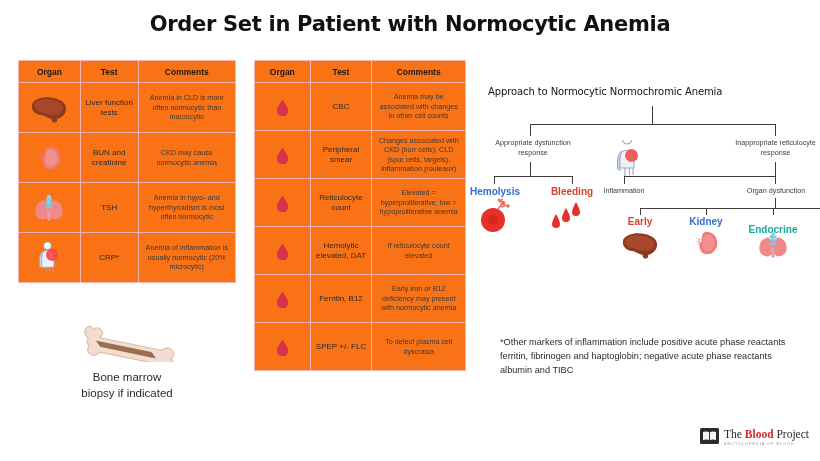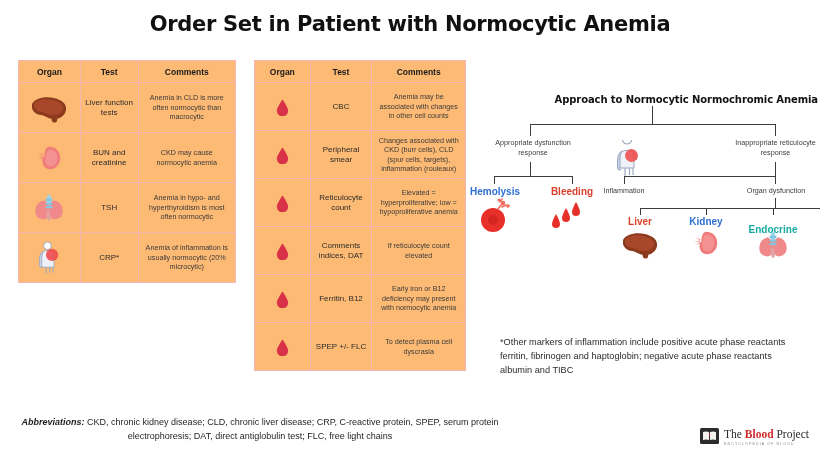--- a/index.html
+++ b/index.html
@@ -13,21 +13,21 @@
 
   
   .main-title {
     position:absolute; left:0; top:12px; width:820px;
     text-align:center;
     font-size:21px; font-weight:bold; letter-spacing:-0.3px;
     color:#111; font-family:"DejaVu Sans", sans-serif;
   }
 
   
-  .tbl { position:absolute; border-collapse:collapse; background:#fdba74; }
+  .tbl { position:absolute; border-collapse:collapse; background:#f97316; }
   .tbl td, .tbl th {
     border:1px solid #f6b6b6;
     vertical-align:middle; text-align:center;
     padding:2px 3px;
   }
   .tbl th {
     font-size:8.5px; font-weight:bold; color:#1a1a1a;
     height:22px;
   }
   .tbl td.test { font-size:8px; color:#2b2b2b; line-height:1.25; }
@@ -46,22 +46,22 @@
 
   .icon-wrap { display:flex; align-items:center; justify-content:center; height:100%; }
 
   
   #bm-block { position:absolute; left:18px; top:326px; width:218px; text-align:center; }
   #bm-caption { font-size:11.5px; color:#2b2b2b; line-height:1.35; margin-top:4px; }
 
   
   #flow { position:absolute; left:488px; top:86px; width:330px; height:190px; }
   #flow-title {
-    position:absolute; left:0; top:8px; width:330px; text-align:right;
-    font-size:10px; font-weight:bold; color:#111;
+    position:absolute; left:0; top:0; width:330px; text-align:left;
+    font-size:10px; font-weight:normal; color:#111;
     font-family:"DejaVu Sans", sans-serif; letter-spacing:-0.1px;
   }
   .flow-label { position:absolute; font-size:7.2px; color:#3c3c3c; text-align:center; line-height:1.35; }
   .flow-leaf  { position:absolute; font-size:10px; font-weight:bold; text-align:center; }
   .ln { position:absolute; background:#3d3d3d; }
   .ln.h { height:1px; }
   .ln.v { width:1px; }
 
   
   #footnote {
@@ -201,21 +201,21 @@
           <td class="cmt">Elevated = hyperproliferative; low = hypoproliferative anemia</td>
         </tr>
         <tr style="height: 48px;">
           <td class="icon">
             <div class="icon-wrap">
               <svg width="17" height="19" viewBox="0 0 24 24">
                 <path d="M12 2 C12 2 4 13 4 18 a8 8 0 0 0 16 0 C20 13 12 2 12 2 Z" fill="#d93148"></path>
               </svg>
             </div>
           </td>
-          <td class="test">Comments indices, DAT</td>
+          <td class="test">Hemolytic elevated, DAT</td>
           <td class="cmt">If reticulocyte count elevated</td>
         </tr>
         <tr style="height: 48px;">
           <td class="icon">
             <div class="icon-wrap">
               <svg width="17" height="19" viewBox="0 0 24 24">
                 <path d="M12 2 C12 2 4 13 4 18 a8 8 0 0 0 16 0 C20 13 12 2 12 2 Z" fill="#d93148"></path>
               </svg>
             </div>
           </td>
@@ -229,20 +229,30 @@
                 <path d="M12 2 C12 2 4 13 4 18 a8 8 0 0 0 16 0 C20 13 12 2 12 2 Z" fill="#d93148"></path>
               </svg>
             </div>
           </td>
           <td class="test">SPEP +/- FLC</td>
           <td class="cmt">To detect plasma cell dyscrasia</td>
         </tr>
       </tbody>
   </table>
 
+  <div id="bm-block">
+    <div id="bm-icon-slot"><svg width="104" height="36" viewBox="0 0 110 40">
+          <path d="M12 14 q-7 -8 -2 -12 q5 -4 8 2 q4 -4 8 0 q4 4 -1 9 l68 14 q8 -5 12 0 q4 5 -1 9 q5 6 -1 10 q-6 4 -10 -3 l-68 -14 q-6 6 -11 2 q-5 -4 -1 -9 q-4 -4 -1 -8 Z" fill="#f2ddd0" stroke="#d9bba8" stroke-width="1.2"></path>
+          <path d="M20 16 l62 13 q3 3 5 7 l-62 -13 q-2 -4 -5 -7 Z" fill="#8a5a3c" opacity="0.85"></path>
+        </svg></div>
+    <div id="bm-caption">
+      <div>Bone marrow</div>
+      <div>biopsy if indicated</div>
+    </div>
+  </div>
 
   <div id="flow">
     <div id="flow-title">Approach to Normocytic Normochromic Anemia</div>
 
     <div class="ln v" style="left:164px; top:20px; height:18px;"></div>
     <div class="ln h" style="left:42px; top:38px; width:245px;"></div>
     <div class="ln v" style="left:42px; top:38px; height:12px;"></div>
     <div class="ln v" style="left:287px; top:38px; height:12px;"></div>
 
     <div class="flow-label" style="left:0px; top:52px; width:90px;">
@@ -279,21 +289,21 @@
       </svg>
     </div>
 
     <div class="ln v" style="left:287px; top:112px; height:10px;"></div>
     <div class="ln h" style="left:152px; top:122px; width:200px;"></div>
     <div class="ln v" style="left:152px; top:122px; height:7px;"></div>
     <div class="ln v" style="left:218px; top:122px; height:7px;"></div>
     <div class="ln v" style="left:285px; top:122px; height:7px;"></div>
 
     <div id="flow-organs" style="position:absolute; left:0; top:130px; width:400px; height:58px;">
-        <div class="flow-leaf" style="left: 118px; top: 0px; width: 68px; color: rgb(224, 64, 42);">Liver</div>
+        <div class="flow-leaf" style="left: 118px; top: 0px; width: 68px; color: rgb(224, 64, 42);">Early</div>
         <div style="position: absolute; left: 129px; top: 12px;"><svg width="46" height="32" viewBox="0 0 40 32">
             <path d="M3 12 C6 6 16 4 25 6 C33 8 38 12 37 18 C36 24 30 28 23 27 C18 26 15 23 12 23 C8 23 4 20 3 16 Z" fill="#8c3a1e"></path>
             <path d="M5 12 C8 8 16 6 24 8 C31 10 35 13 34 17 C33 21 28 24 22 23 C17 22 15 20 12 20 C9 20 6 17 5 14 Z" fill="#a8472a"></path>
             <path d="M25 22 C27 23 29 26 28 29 C27 31 24 31 23 29 C22 27 23 23 25 22 Z" fill="#8c3a1e"></path>
           </svg></div>
         <div class="flow-leaf" style="left: 184px; top: 0px; width: 68px; color: rgb(47, 111, 208);">Kidney</div>
         <div style="position: absolute; left: 199px; top: 12px;"><svg width="38" height="30" viewBox="0 0 40 32">
             <path d="M20 4 C28 4 32 10 32 16 C32 23 27 28 21 28 C16 28 13 24 13 19 C13 15 14 12 14 12 L8 10 L14 13 L7 15 L14 14 L9 18 L15 15 C15 15 15 4 20 4 Z" fill="#ef7b7b"></path>
             <path d="M21 7 C26 7 29 11 29 16 C29 21 26 25 21 25 C18 25 16 22 16 19 C16 14 17 7 21 7 Z" fill="#f59a9a" opacity="0.7"></path>
           </svg></div>
@@ -318,23 +328,20 @@
         </svg></div>
       <div style="position: absolute; left: 60px; top: 112px;"><svg width="40" height="36" viewBox="0 0 40 36">
           <path d="M8 16 C8 16 4 23 4 26 a4 4 0 0 0 8 0 C12 23 8 16 8 16 Z" fill="#e8302a"></path>
           <path d="M18 10 C18 10 14 17 14 20 a4 4 0 0 0 8 0 C22 17 18 10 18 10 Z" fill="#e8302a"></path>
           <path d="M28 4 C28 4 24 11 24 14 a4 4 0 0 0 8 0 C32 11 28 4 28 4 Z" fill="#e8302a"></path>
         </svg></div>
     </div>
 
   <div id="footnote">*Other markers of inflammation include positive acute phase reactants ferritin, fibrinogen and haptoglobin; negative acute phase reactants albumin and TIBC</div>
 
-  <div id="abbrev">
-    <b>Abbreviations:</b><span> CKD, chronic kidney disease; CLD, chronic liver disease; CRP, C-reactive protein, SPEP, serum protein electrophoresis; DAT, direct antiglobulin test; FLC, free light chains</span>
-  </div>
 
   <div id="logo">
     <span>
       <svg width="19" height="16" viewBox="0 0 19 16">
         <rect x="0" y="0" width="19" height="16" rx="1.5" fill="#2b2b2b"></rect>
         <path d="M3 4 q3 -1.2 6 0 l0 8 q-3 -1.2 -6 0 Z" fill="#f5f3ee"></path>
         <path d="M16 4 q-3 -1.2 -6 0 l0 8 q3 -1.2 6 0 Z" fill="#f5f3ee"></path>
         <path d="M9.5 4.2 l0 7.8" stroke="#2b2b2b" stroke-width="0.8"></path>
         <path d="M9.5 5.2 q1.6 1.4 0 3.4 q-1.6 -2 0 -3.4 Z" fill="#d02b2b"></path>
       </svg>

